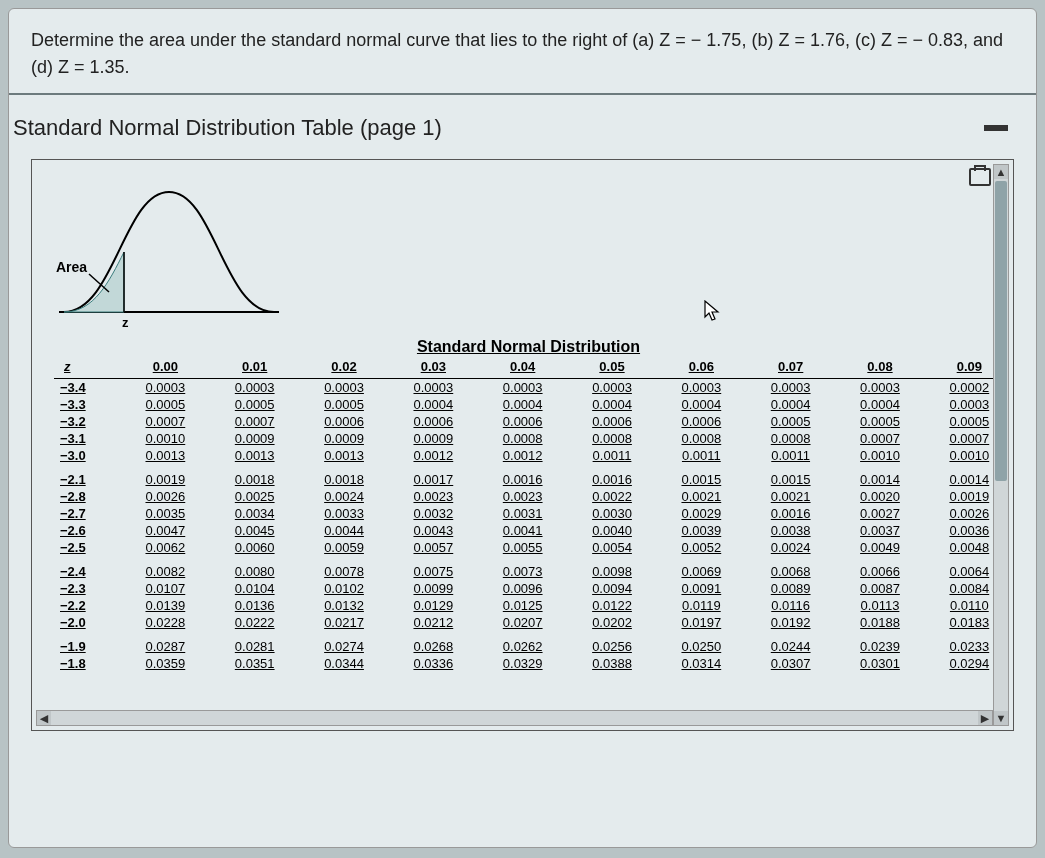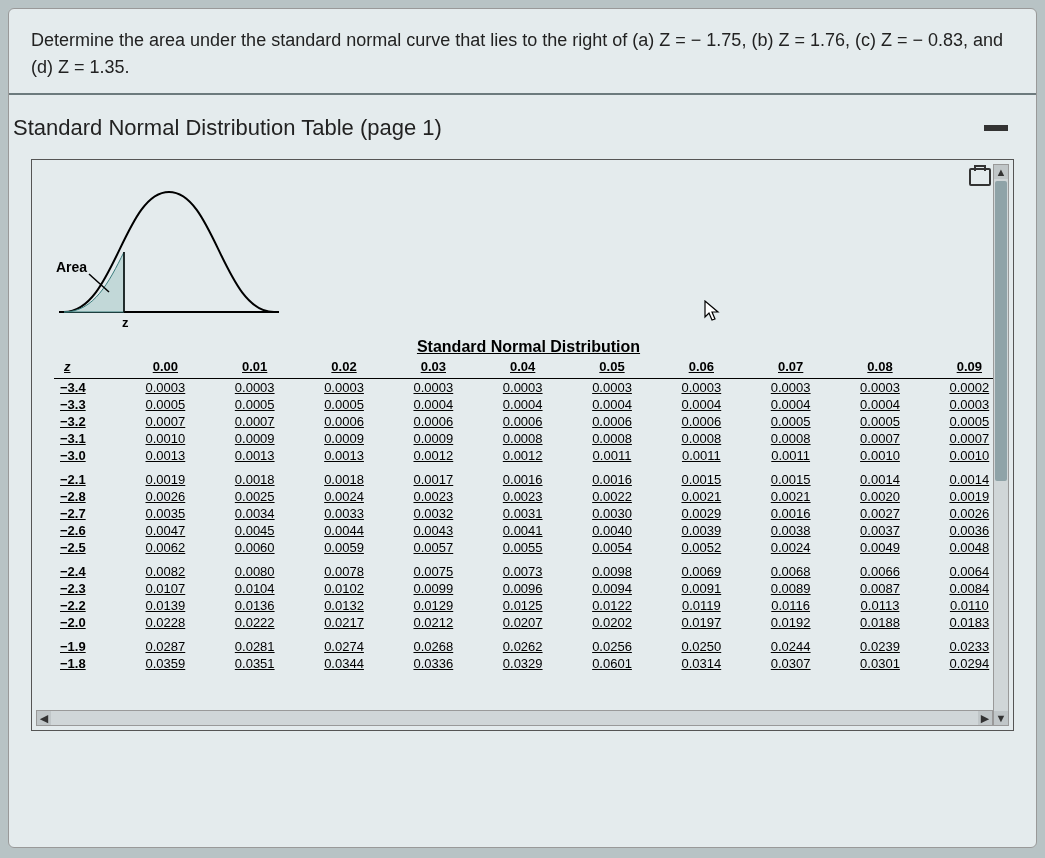--- a/index.html
+++ b/index.html
@@ -415,21 +415,21 @@
               <td>0.0239</td>
               <td>0.0233</td>
             </tr>
             <tr>
               <td class="z-col">−1.8</td>
               <td>0.0359</td>
               <td>0.0351</td>
               <td>0.0344</td>
               <td>0.0336</td>
               <td>0.0329</td>
-              <td>0.0601</td>
+              <td>0.0388</td>
               <td>0.0314</td>
               <td>0.0307</td>
               <td>0.0301</td>
               <td>0.0294</td>
             </tr>
           </tbody>
       </table>
 
       <svg class="cursor" width="18" height="22" viewBox="0 0 18 22">
         <path d="M1,1 L1,17 L5,13 L8,20 L11,19 L8,12 L14,12 Z" fill="#fff" stroke="#000" stroke-width="1.2"></path>

